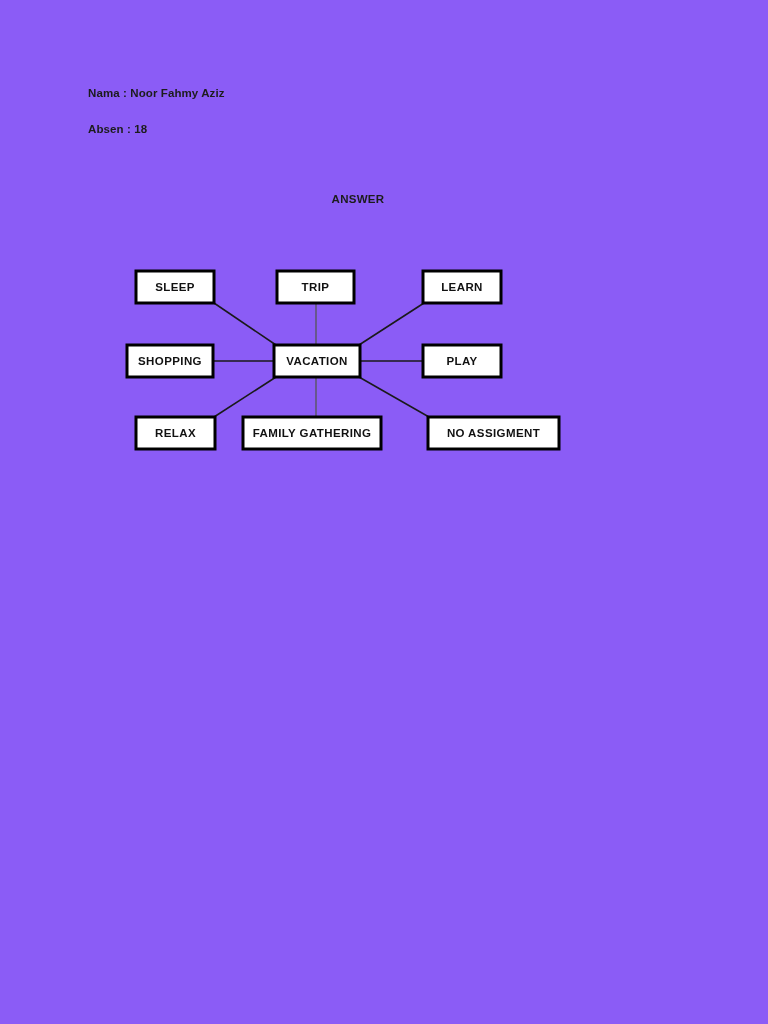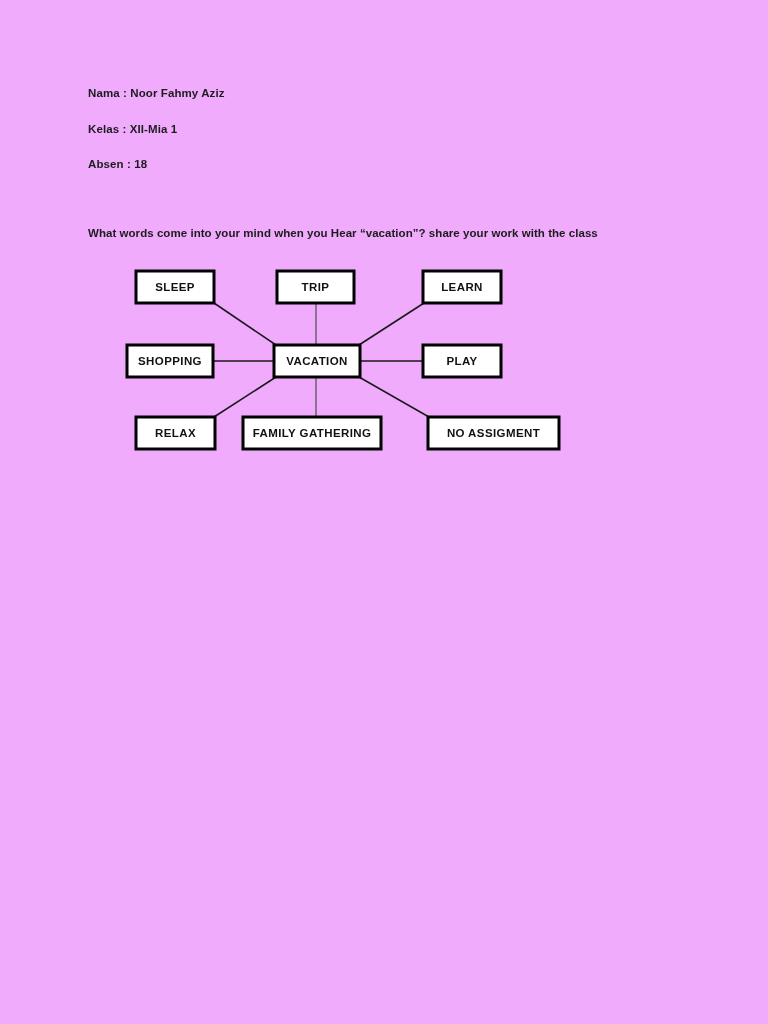--- a/index.html
+++ b/index.html
@@ -12,21 +12,21 @@
     width: 768px;
     height: 1024px;
     position: relative;
     font-family: "Liberation Sans", sans-serif;
     color: #1a1a1a;
     overflow: hidden;
   }
   .page {
     position: absolute;
     inset: 0;
-    background: #f0abfc;
+    background: #8b5cf6;
   }
   .header-block {
     position: absolute;
     left: 88px;
     top: 88px;
     width: 600px;
   }
   .header-line {
     font-size: 11.5px;
     font-weight: bold;
@@ -94,26 +94,25 @@
     stroke-width: 1.3;
   }
 </style>
 </head>
 <body>
 
 <div class="page">
 
   <div class="header-block">
     <div class="header-line">Nama : Noor Fahmy Aziz</div>
-    <div class="header-line">Kelas : XII-Mia 1</div>
     <div class="header-line">Absen : 18</div>
   </div>
 
+  <div class="answer-title">ANSWER</div>
 
-  <div class="question-line">What words come into your mind when you Hear “vacation”? share your work with the class</div>
 
   <div class="diagram-wrap">
     <svg class="mindmap" viewBox="0 0 768 215" xmlns="http://www.w3.org/2000/svg">
       <g id="edge-layer">
           <line x1="214" y1="48" x2="276" y2="90" class="edge-line"></line>
           <line x1="316" y1="48" x2="316" y2="90" class="edge-line thin"></line>
           <line x1="424" y1="48" x2="359" y2="90" class="edge-line"></line>
           <line x1="213" y1="106" x2="274" y2="106" class="edge-line"></line>
           <line x1="423" y1="106" x2="360" y2="106" class="edge-line"></line>
           <line x1="214" y1="162" x2="276" y2="122" class="edge-line"></line>

